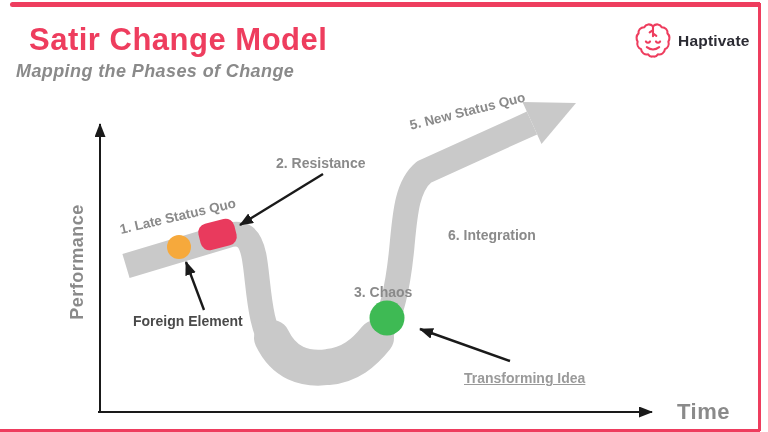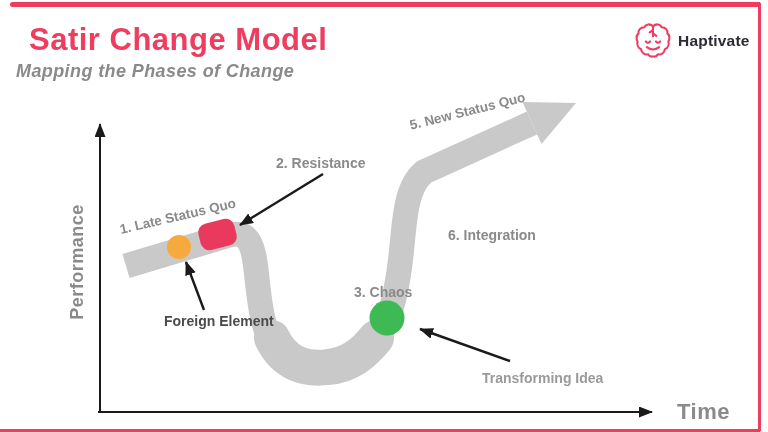--- a/index.html
+++ b/index.html
@@ -32,22 +32,22 @@
   
   .lbl{
     position:absolute;white-space:nowrap;
     font-weight:bold;color:var(--label-gray);font-size:14px;
   }
   .lbl-late{left:120px;top:222px;font-size:13.5px;transform:rotate(-13deg);transform-origin:0 50%;}
   .lbl-resistance{left:276px;top:155px;}
   .lbl-chaos{left:306px;top:284px;margin-left:48px;}
   .lbl-integration{left:448px;top:227px;}
   .lbl-new{left:410px;top:118px;font-size:13.5px;transform:rotate(-14deg);transform-origin:0 50%;}
-  .lbl-foreign{left:133px;top:313px;color:var(--label-dark);margin-left:31px;}
-  .lbl-transforming{left:482px;top:370px;color:var(--label-light);}
+  .lbl-foreign{left:133px;top:313px;color:var(--label-dark);}
+  .lbl-transforming{left:464px;top:370px;color:var(--label-light);text-decoration:underline;}
   .lbl-performance{
     left:77px;top:262px;font-size:18px;letter-spacing:.5px;
     transform:translate(-50%,-50%) rotate(-90deg);
   }
   .lbl-time{left:677px;top:399px;font-size:22px;letter-spacing:.5px;}
   
   .diagram-svg{position:absolute;left:0;top:0;}
   .band{stroke:var(--band);fill:none;}
   .band-head{fill:var(--band);}
   .axis{stroke:var(--arrow-black);stroke-width:2;fill:none;}

